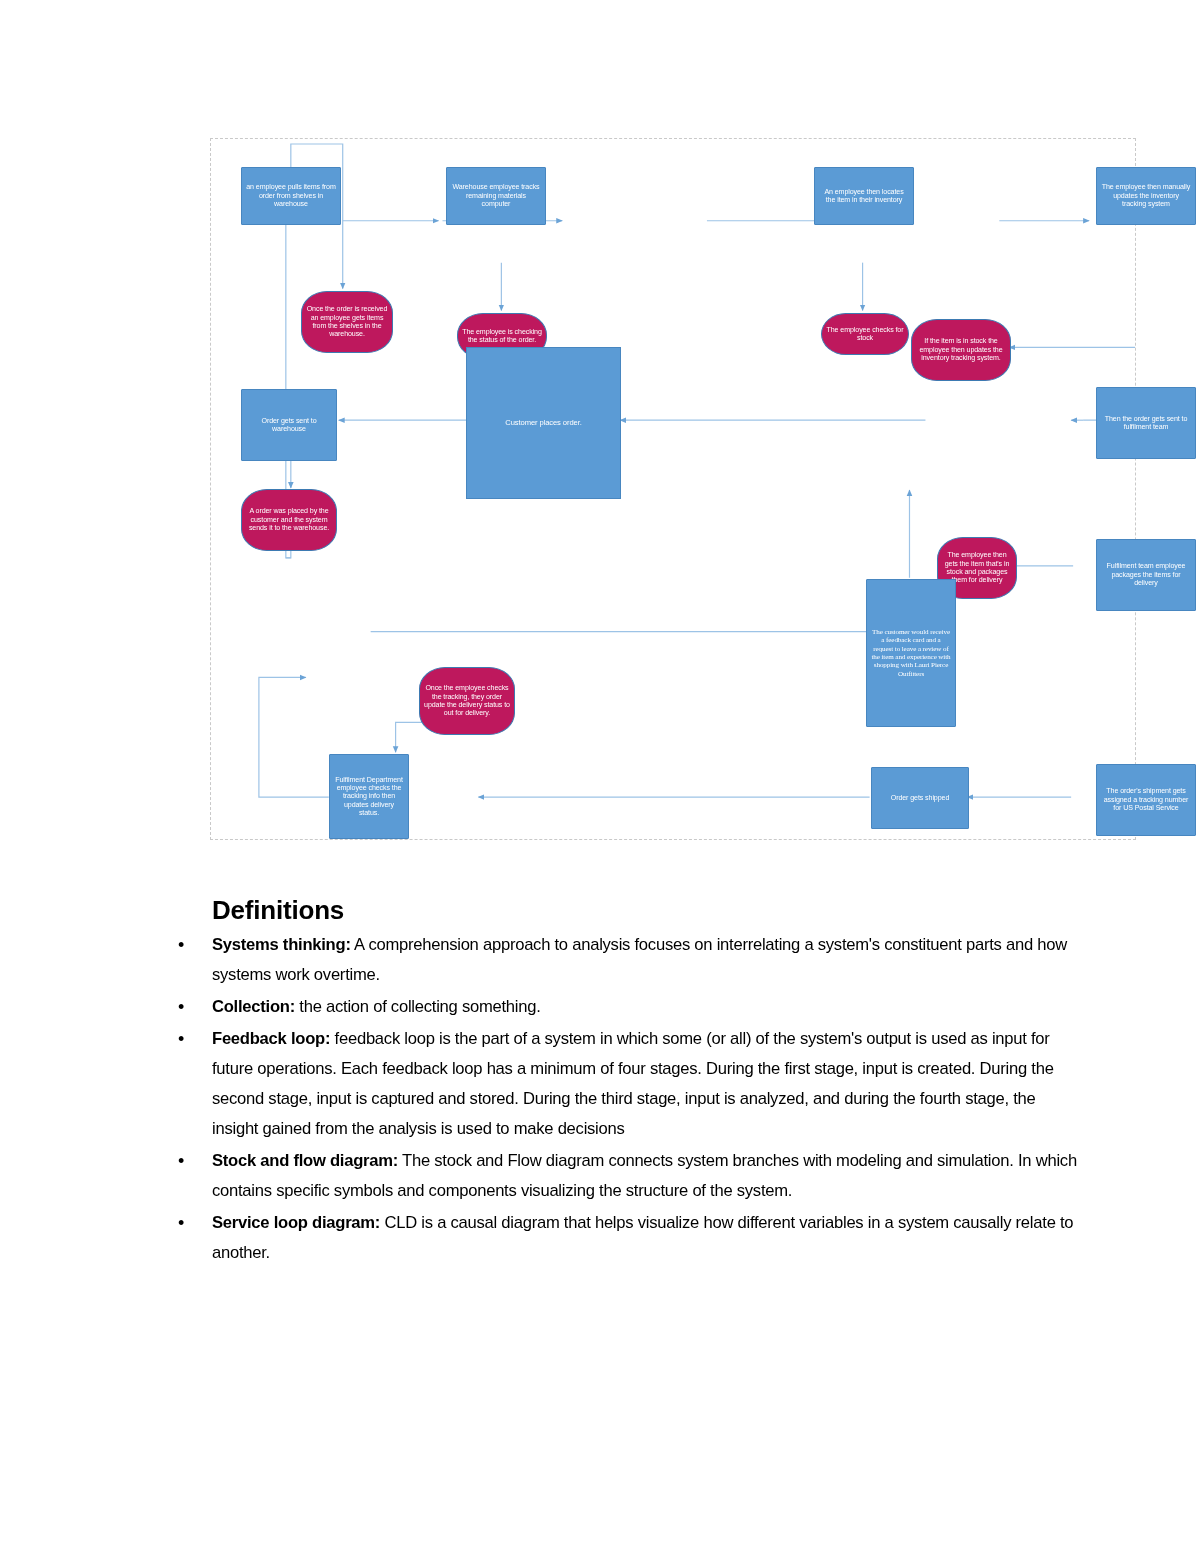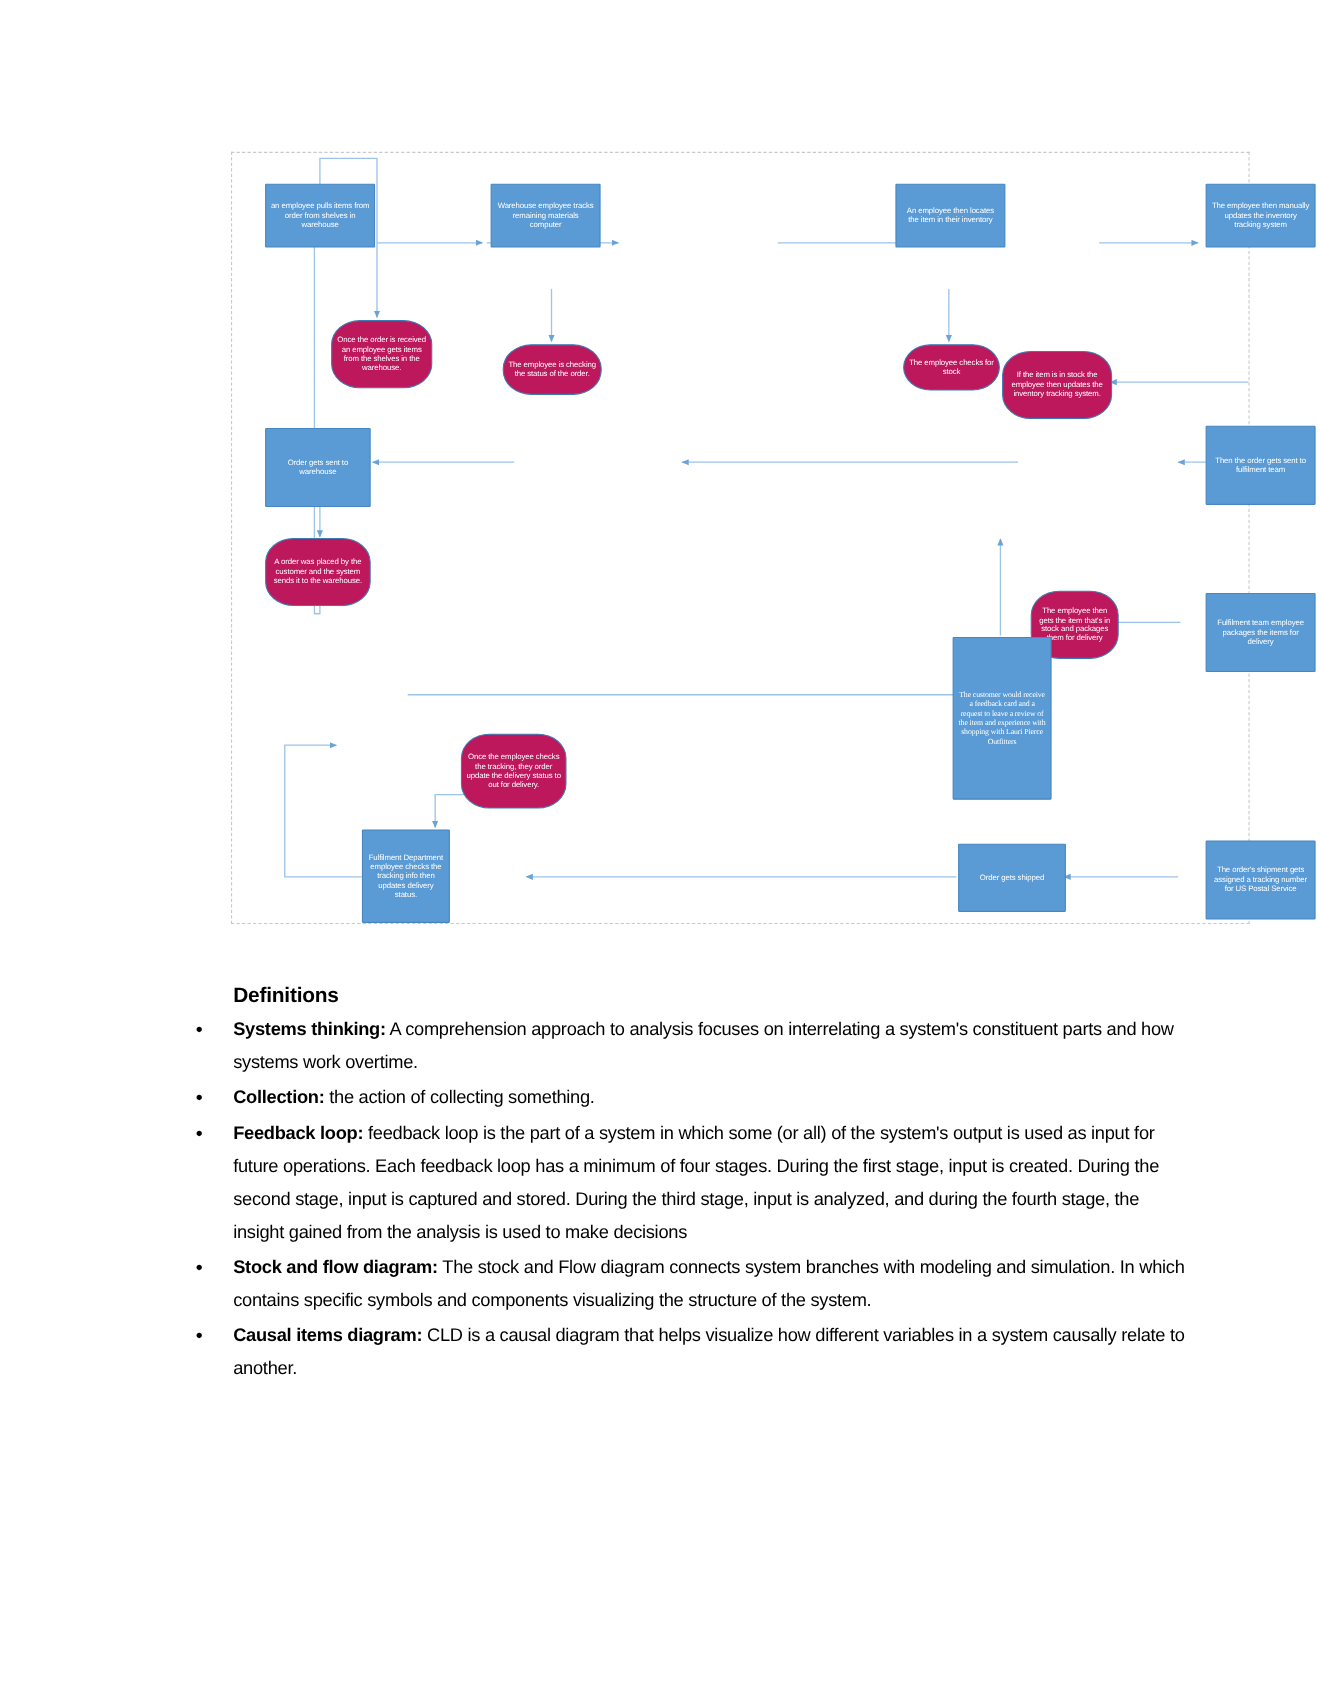--- a/index.html
+++ b/index.html
@@ -97,21 +97,21 @@
     position: absolute;
     left: 0;
     top: 895px;
     width: 1200px;
     color: #000000;
     font-family: "Liberation Sans", sans-serif;
   }
   #definitions h2 {
     margin: 0 0 4px 0;
     padding: 0 0 0 212px;
-    font-size: 19px;
+    font-size: 26px;
     font-weight: bold;
     letter-spacing: -0.2px;
   }
   #definitions ul {
     margin: 0;
     padding: 0;
     list-style: none;
   }
   #definitions li {
     position: relative;
@@ -208,20 +208,21 @@
   <div class="node term" style="left:610px; top:174px; width:88px; height:42px;">The employee checks for stock</div>
 
   <div class="node rect" style="left:885px; top:28px; width:100px; height:58px;">The employee then manually updates the inventory tracking system</div>
 
   <div class="node term" style="left:700px; top:180px; width:100px; height:62px;">If the item is in stock the employee then updates the inventory tracking system.</div>
 
   <div class="node rect" style="left:30px; top:250px; width:96px; height:72px;">Order gets sent to warehouse</div>
 
   <div class="node term" style="left:30px; top:350px; width:96px; height:62px;">A order was placed by the customer and the system sends it to the warehouse.</div>
 
+  <div class="node bigrect" style="left:255px; top:208px; width:155px; height:152px;">Customer places order.</div>
 
 
   <div class="node rect" style="left:885px; top:248px; width:100px; height:72px;">Then the order gets sent to fulfilment team</div>
 
   <div class="node rect" style="left:885px; top:400px; width:100px; height:72px;">Fulfilment team employee packages the items for delivery</div>
 
   <div class="node term" style="left:700px; top:398px; width:80px; height:62px;margin-left:26px;">The employee then gets the item that's in stock and packages them for delivery</div>
 
   <div class="node rect" style="left:655px; top:440px; width:90px; height:148px;font-family:Liberation Serif, serif;">The customer would receive a feedback card and a request to leave a review of the item and experience with shopping with Lauri Pierce Outfitters</div>
 
@@ -255,17 +256,17 @@
       <span class="term-label">Feedback loop:</span><span> feedback loop is the part of a system in which some (or all) of the system's output is used as input for future operations. Each feedback loop has a minimum of four stages. During the first stage, input is created. During the second stage, input is captured and stored. During the third stage, input is analyzed, and during the fourth stage, the insight gained from the analysis is used to make decisions</span>
     </li>
 
     <li>
       <span class="bullet">•</span>
       <span class="term-label">Stock and flow diagram:</span><span> The stock and Flow diagram connects system branches with modeling and simulation. In which contains specific symbols and components visualizing the structure of the system.</span>
     </li>
 
     <li>
       <span class="bullet">•</span>
-      <span class="term-label">Causal items diagram:</span><span> CLD is a causal diagram that helps visualize how different variables in a system causally relate to another.</span>
+      <span class="term-label">Service loop diagram:</span><span> CLD is a causal diagram that helps visualize how different variables in a system causally relate to another.</span>
     </li>
 
   </ul>
 </section>
 
 </body></html>

